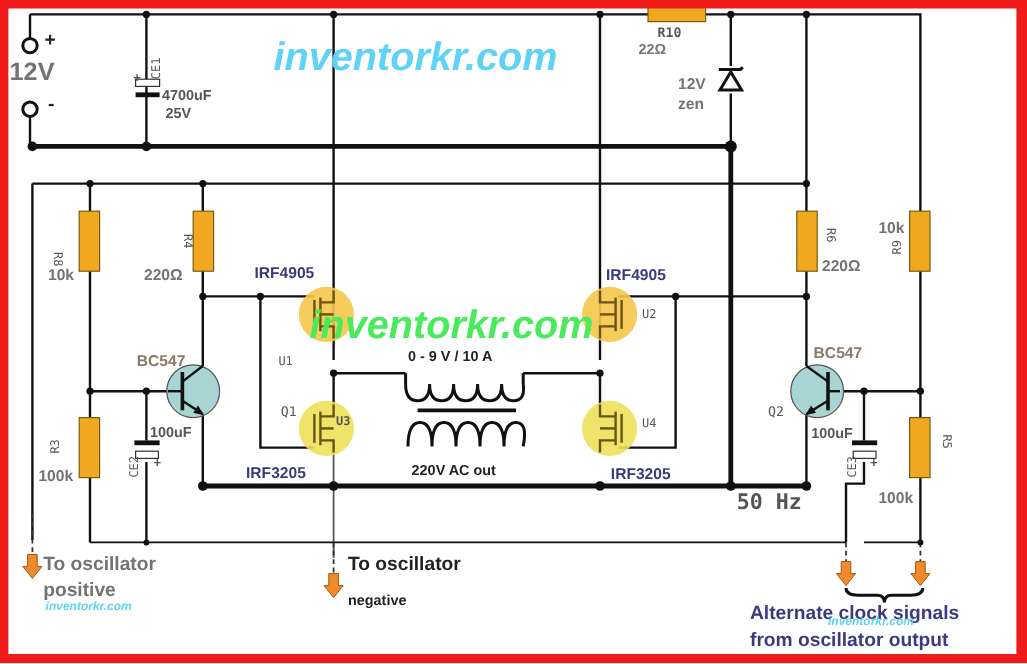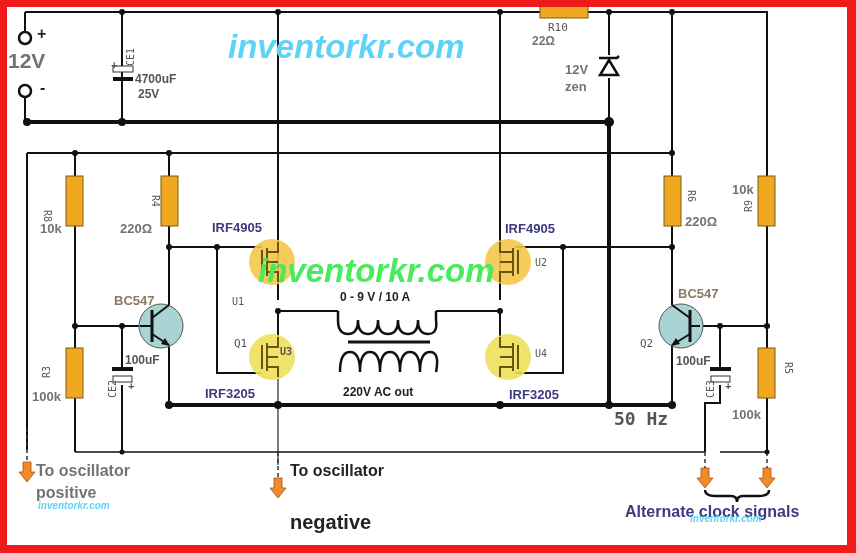--- a/index.html
+++ b/index.html
@@ -236,21 +236,21 @@
 
 <span class="lbl blk" style="left:37px;top:26px;font-size:16px;">+</span>
 <span class="lbl blk" style="left:40px;top:80px;font-size:16px;">-</span>
 <span class="lbl red" style="left:8px;top:50px;font-size:21px;">12V</span>
 
 <span class="lbl grey" style="left:111px;top:60px;font-size:11px;">+</span>
 <span class="lbl grey mono rot" style="left:126px;top:66px;font-size:10px;font-weight:normal;transform:rotate(-90deg);">CE1</span>
 <span class="lbl grey" style="left:135px;top:73px;font-size:12px;">4700uF</span>
 <span class="lbl grey" style="left:138px;top:88px;font-size:12px;">25V</span>
 
-<span class="lbl grey mono" style="left:548px;top:22px;font-size:11px;font-weight:normal;">R10</span>
+<span class="lbl grey mono" style="left:548px;top:22px;font-size:11px;font-weight:bold;">R10</span>
 <span class="lbl red" style="left:532px;top:35px;font-size:12px;">22Ω</span>
 <span class="lbl red" style="left:565px;top:63px;font-size:13px;">12V</span>
 <span class="lbl red" style="left:565px;top:80px;font-size:13px;">zen</span>
 
 <span class="lbl wm" style="left:228px;top:30px;font-size:33px;">inventorkr.com</span>
 
 <span class="lbl grey mono rot" style="left:52px;top:210px;font-size:10px;font-weight:normal;transform:rotate(90deg);">R8</span>
 <span class="lbl red" style="left:40px;top:222px;font-size:13px;">10k</span>
 <span class="lbl grey mono rot" style="left:160px;top:195px;font-size:10px;font-weight:normal;transform:rotate(90deg);">R4</span>
 <span class="lbl red" style="left:120px;top:222px;font-size:13px;">220Ω</span>
@@ -290,19 +290,20 @@
 <span class="lbl grey" style="left:725px;top:381px;font-size:11px;">+</span>
 <span class="lbl grey mono" style="left:706px;top:398px;font-size:10px;font-weight:normal;transform:rotate(-90deg);transform-origin:left top;">CE3</span>
 
 <span class="lbl grey mono" style="left:614px;top:410px;font-size:18px;">50 Hz</span>
 
 <span class="lbl red" style="left:36px;top:463px;font-size:16px;">To oscillator</span>
 <span class="lbl red" style="left:36px;top:485px;font-size:16px;">positive</span>
 <span class="lbl wm" style="left:38px;top:501px;font-size:10px;">inventorkr.com</span>
 
 <span class="lbl blk" style="left:290px;top:463px;font-size:16px;">To oscillator</span>
-<span class="lbl blk" style="left:290px;top:512px;font-size:20px;">negative</span>
+<span class="lbl blk" style="left:290px;top:494px;font-size:12px;">negative</span>
 
 <span class="lbl navy" style="left:625px;top:504px;font-size:16px;">Alternate clock signals</span>
+<span class="lbl navy" style="left:625px;top:526px;font-size:16px;">from oscillator output</span>
 <span class="lbl wm" style="left:690px;top:514px;font-size:10px;">inventorkr.com</span>
 
 <div id="frame"></div>
 </div>
 
 </body></html>

